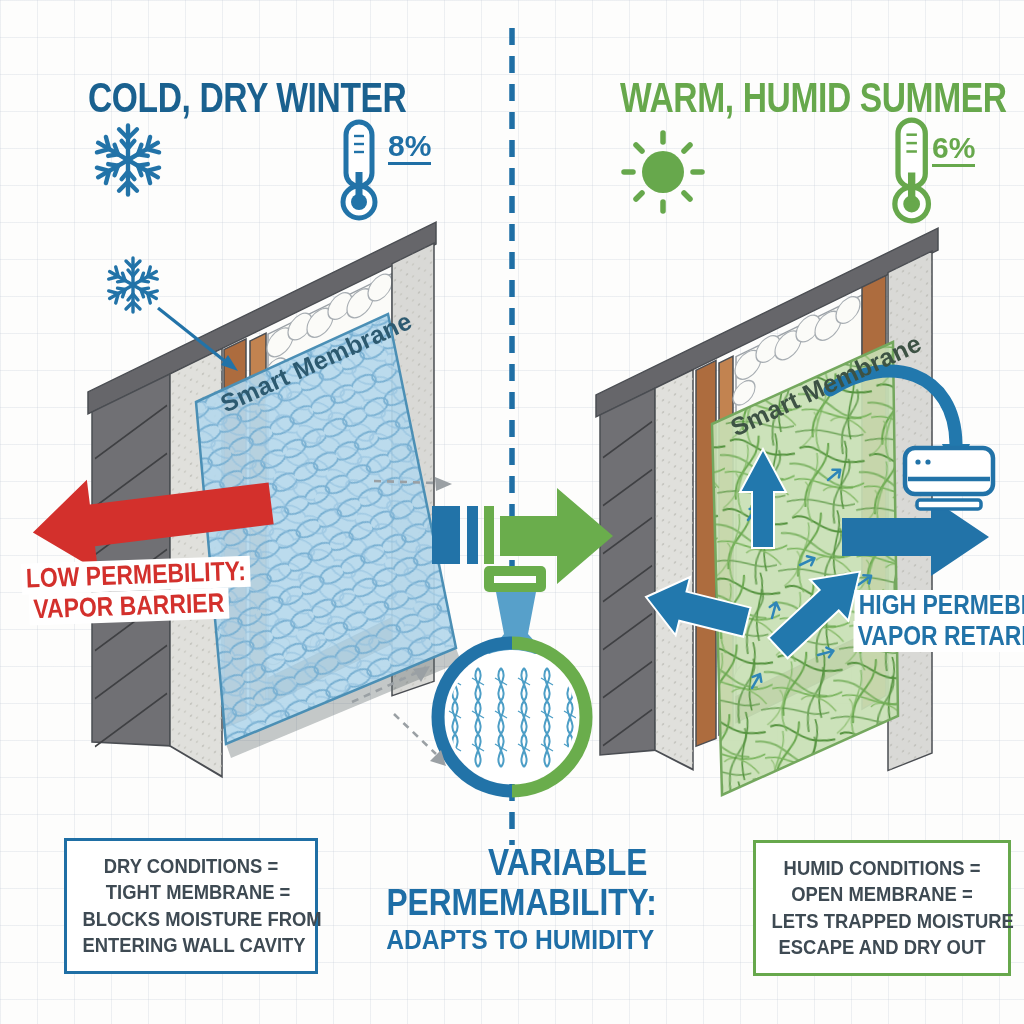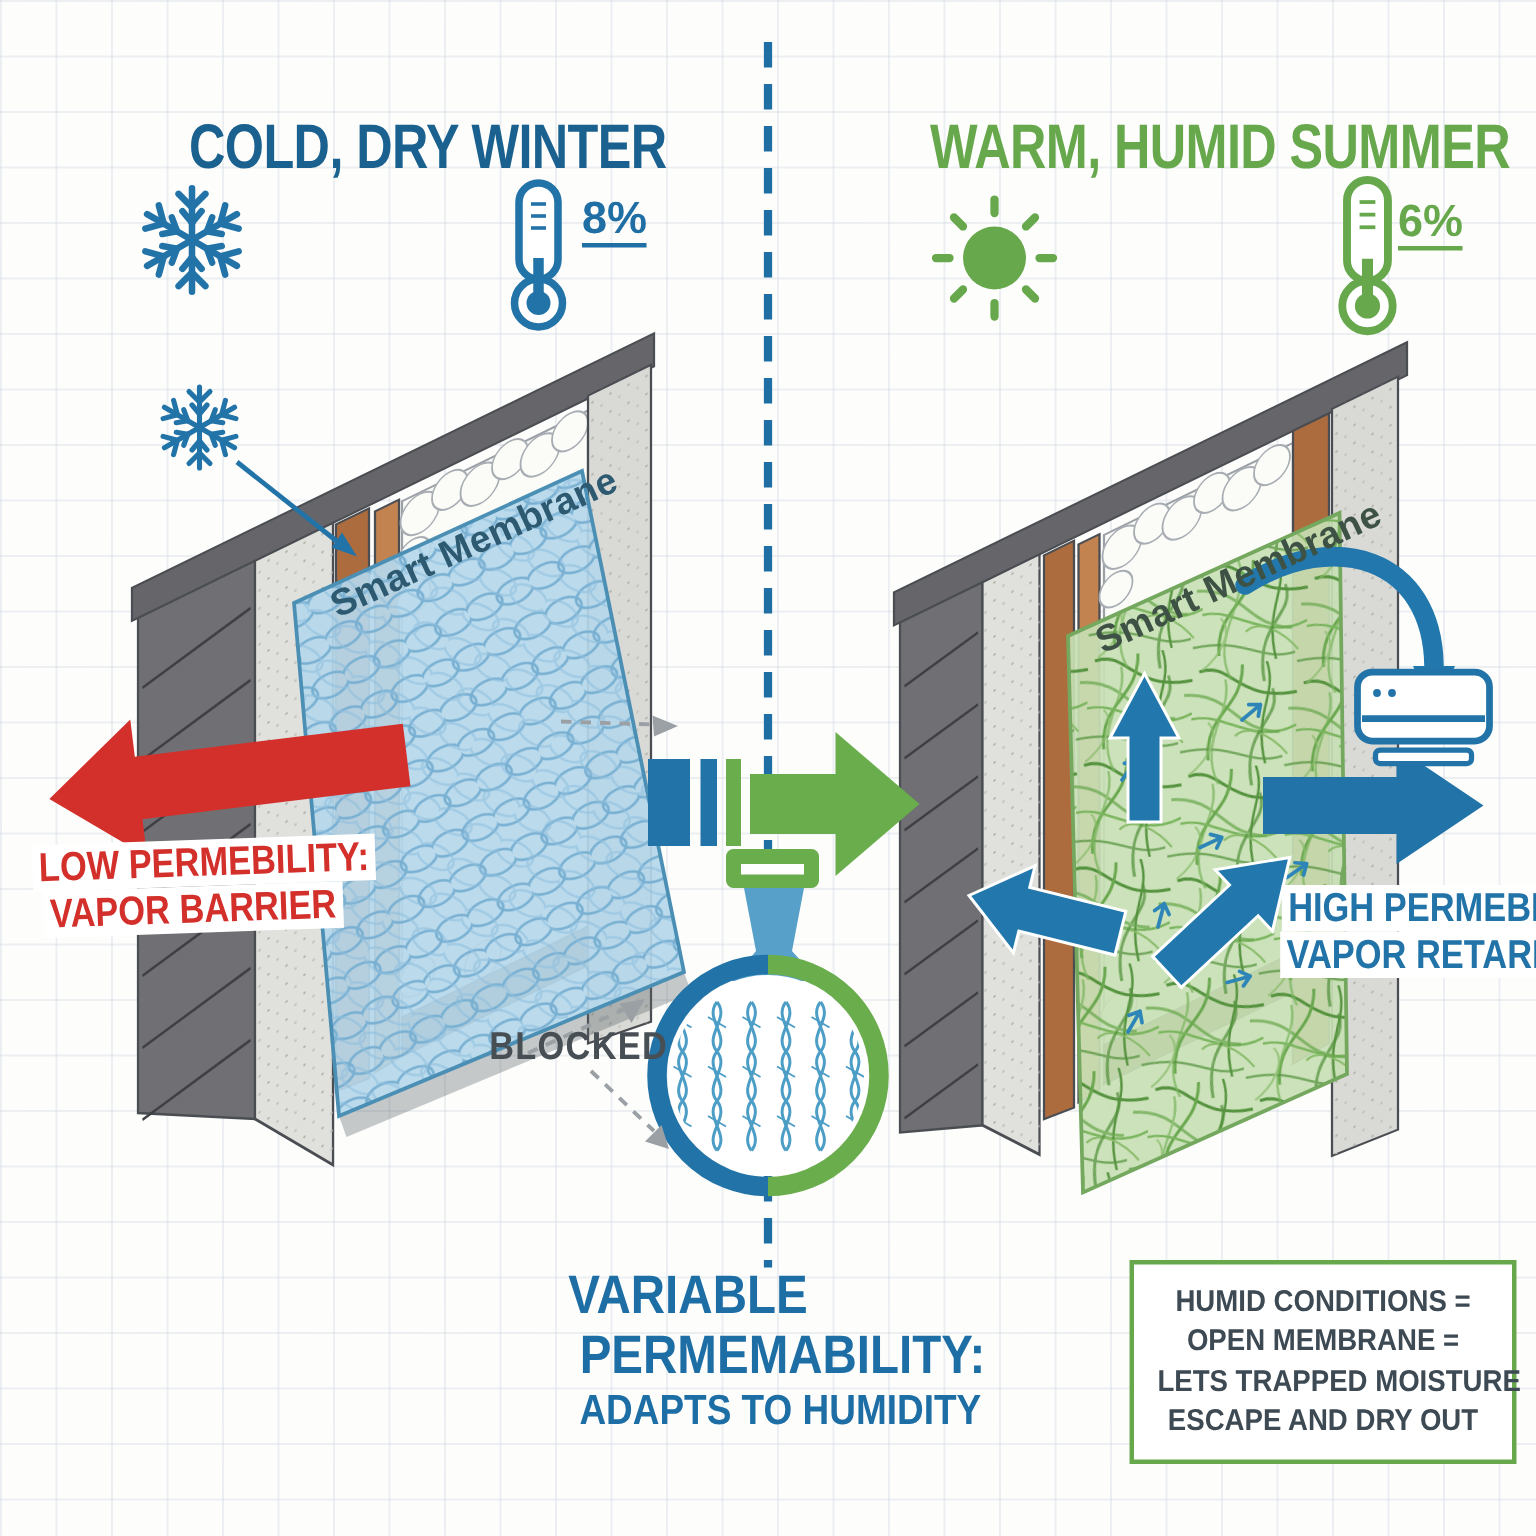--- a/index.html
+++ b/index.html
@@ -7,37 +7,37 @@
     background-color:#fdfdfc;
     background-image:linear-gradient(rgba(205,212,222,.35) 1px,transparent 1px),
                      linear-gradient(90deg,rgba(205,212,222,.35) 1px,transparent 1px);
     background-size:37px 37px;
     font-family:"Liberation Sans","DejaVu Sans",sans-serif;}
   .abs{position:absolute;}
   svg{position:absolute;left:0;top:0;}
   .cond{display:inline-block;transform:scaleX(.8);transform-origin:0 50%;white-space:nowrap;}
   .condc{display:inline-block;transform:scaleX(.88);transform-origin:50% 50%;white-space:nowrap;}
   .heading{font-size:42px;font-weight:bold;letter-spacing:-.5px;}
-  .h-winter{color:#1a618f;margin-left:38px;}
+  .h-winter{color:#1a618f;}
   .h-summer{color:#67a84c;}
   .hum{font-size:30px;font-weight:bold;border-bottom:3px solid;padding-bottom:1px;line-height:1;}
   .hum-w{color:#1f6fa5;border-color:#1f6fa5;}
   .hum-s{color:#67a84c;border-color:#67a84c;}
   .mem-label{font-size:25px;font-weight:bold;white-space:nowrap;letter-spacing:.3px;}
   .perm{font-size:27px;font-weight:bold;line-height:1.15;text-align:center;}
   .perm span{display:inline-block;background:#fff;padding:0 5px;transform:scaleX(.85);transform-origin:50% 50%;white-space:nowrap;}
   .perm-low{color:#d3302c;}
   .perm-high{color:#2273a8;}
   .blocked{font-size:26px;font-weight:bold;color:#474f54;letter-spacing:1px;}
   .sumbox{background:#fff;padding:12px 6px;font-size:20px;font-weight:bold;color:#3e4a53;line-height:1.32;text-align:center;}
   .box-w{border:3px solid #1f6fa5;}
   .box-s{border:3px solid #67a84c;}
   .sumbox div{transform:scaleX(.92);transform-origin:50% 50%;white-space:nowrap;}
   .sumbox .t-right{text-align:right;padding-right:10px;}
-  .caption{color:#1e6ea6;font-weight:bold;text-align:left;line-height:1.12;}
+  .caption{color:#1e6ea6;font-weight:bold;text-align:right;line-height:1.12;}
   .cap-l{font-size:36px;}
   .cap-s{font-size:28px;}
 </style>
 </head>
 <body>
 
 <div id="stage">
 
 <svg width="1024" height="1024" viewBox="0 0 1024 1024">
   <defs>
@@ -306,24 +306,27 @@
 
 <div class="abs perm perm-low" style="left:2px;top:560px;width:252px;transform:rotate(-2deg);">
   <span>LOW PERMEBILITY:</span><br>
   <span>VAPOR BARRIER</span>
 </div>
 <div class="abs perm perm-high" style="left:834px;top:590px;width:190px;">
   <span>HIGH PERMEBILITY:</span><br>
   <span>VAPOR RETARDER</span>
 </div>
 
-<div class="abs blocked" style="left:318px;top:682px;">
-  <span class="condc">BLOCKED</span>
-</div>
-
+
+<div class="abs sumbox box-w" style="left:64px;top:838px;width:236px;">
+  <div>DRY CONDITIONS =</div>
+  <div class="t-right">TIGHT MEMBRANE =</div>
+  <div>BLOCKS MOISTURE FROM</div>
+  <div>ENTERING WALL CAVITY</div>
+</div>
 
 <div class="abs sumbox box-s" style="left:753px;top:840px;width:240px;">
   <div>HUMID CONDITIONS =</div>
   <div>OPEN MEMBRANE =</div>
   <div>LETS TRAPPED MOISTURE</div>
   <div>ESCAPE AND DRY OUT</div>
 </div>
 
 <div class="abs caption" style="left:368px;top:843px;width:290px;">
   <div class="cap-l"><span class="condc">VARIABLE</span></div>

